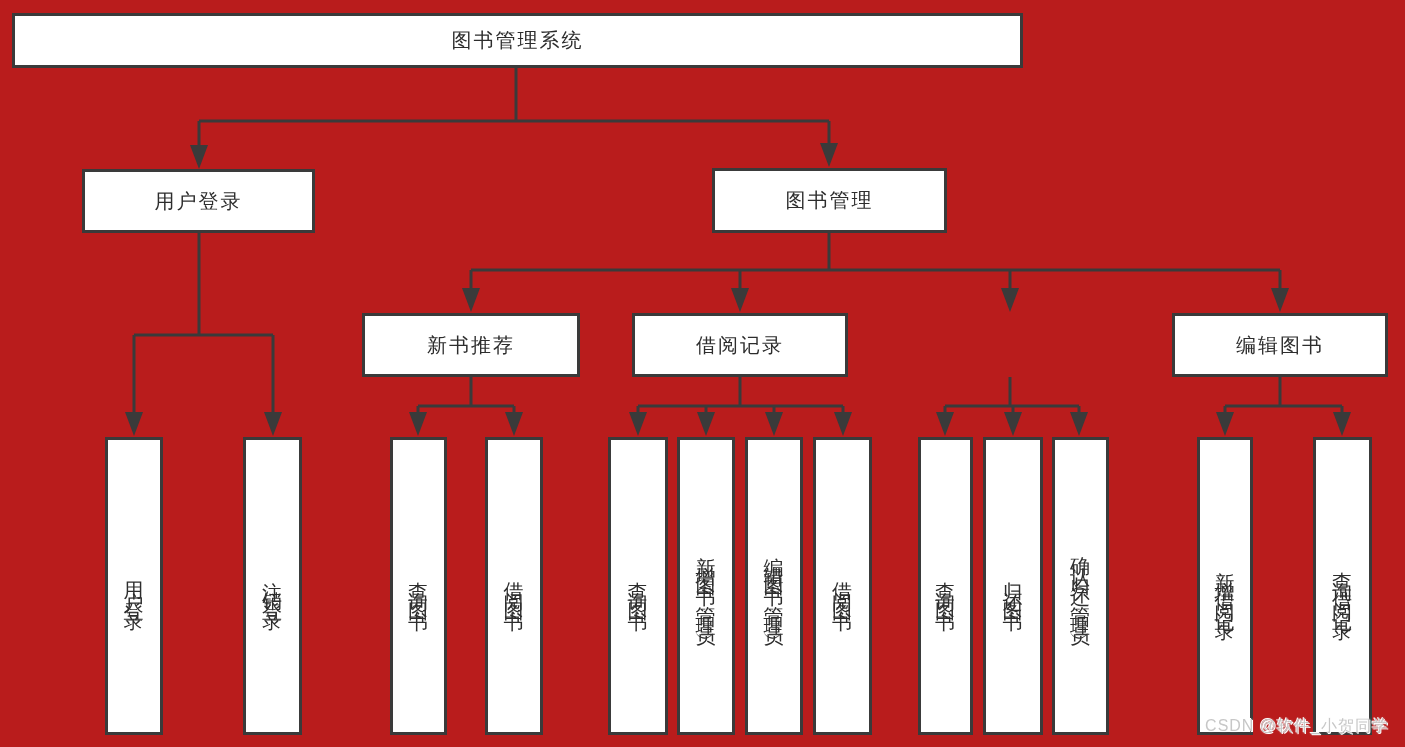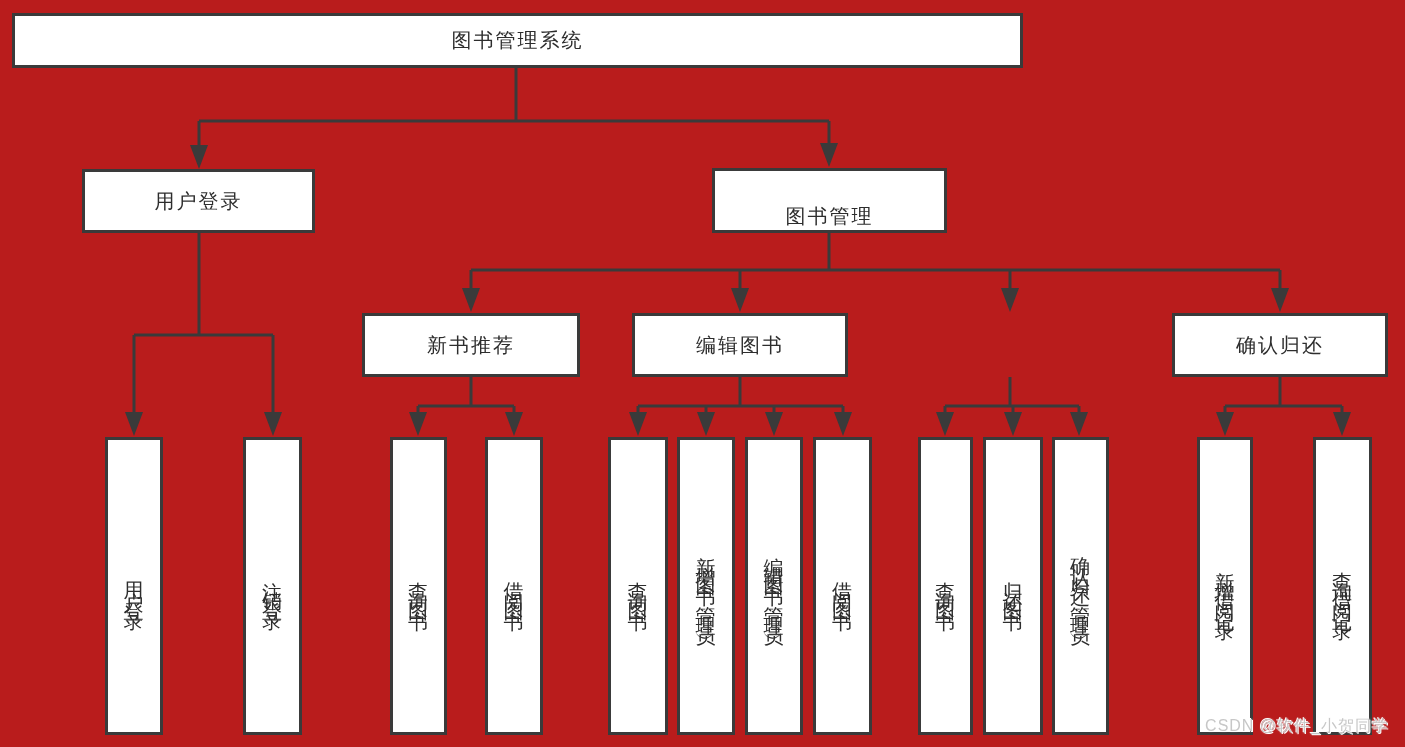--- a/index.html
+++ b/index.html
@@ -18,21 +18,21 @@
   .hlabel { font-size:20px; letter-spacing:2px; white-space:nowrap; }
   .leaf { top:437px; height:298px; }
   .vtext {
     writing-mode:vertical-rl; text-orientation:mixed;
     font-size:20px; line-height:1.1; letter-spacing:10px;
     white-space:nowrap;
   }
   
   #n-root   { left:12px;  top:13px;  width:1011px; height:55px; }
   #n-login  { left:82px;  top:169px; width:233px;  height:64px; }
-  #n-mgmt   { left:712px; top:168px; width:235px;  height:65px;align-items:flex-end; }
+  #n-mgmt   { left:712px; top:168px; width:235px;  height:65px; }
   #n-newrec { left:362px; top:313px; width:218px;  height:64px;text-align:center; }
   #n-borrow { left:632px; top:313px; width:216px;  height:64px; }
   #n-current{ left:902px; top:313px; width:216px;  height:64px; }
   #n-record { left:1172px;top:313px; width:216px;  height:64px; }
   #l-ul1 { left:105px;  width:58px; }
   #l-ul2 { left:243px;  width:59px; }
   #l-nb1 { left:390px;  width:57px; }
   #l-nb2 { left:485px;  width:58px; }
   #l-bb1 { left:608px;  width:60px; }
   #l-bb2 { left:677px;  width:58px; }
@@ -103,24 +103,24 @@
     <span class="hlabel">用户登录</span>
   </div>
   <div class="box" id="n-mgmt">
     <span class="hlabel">图书管理</span>
   </div>
 
   <div class="box" id="n-newrec">
     <span class="hlabel">新书推荐</span>
   </div>
   <div class="box" id="n-borrow">
-    <span class="hlabel">编辑图书</span>
+    <span class="hlabel">借阅记录</span>
   </div>
   <div class="box" id="n-record">
-    <span class="hlabel">确认归还</span>
+    <span class="hlabel">编辑图书</span>
   </div>
 
   <div class="box leaf" id="l-ul1">
     <span class="vtext">用户登录</span>
   </div>
   <div class="box leaf" id="l-ul2">
     <span class="vtext">注销登录</span>
   </div>
 
   <div class="box leaf" id="l-nb1">

